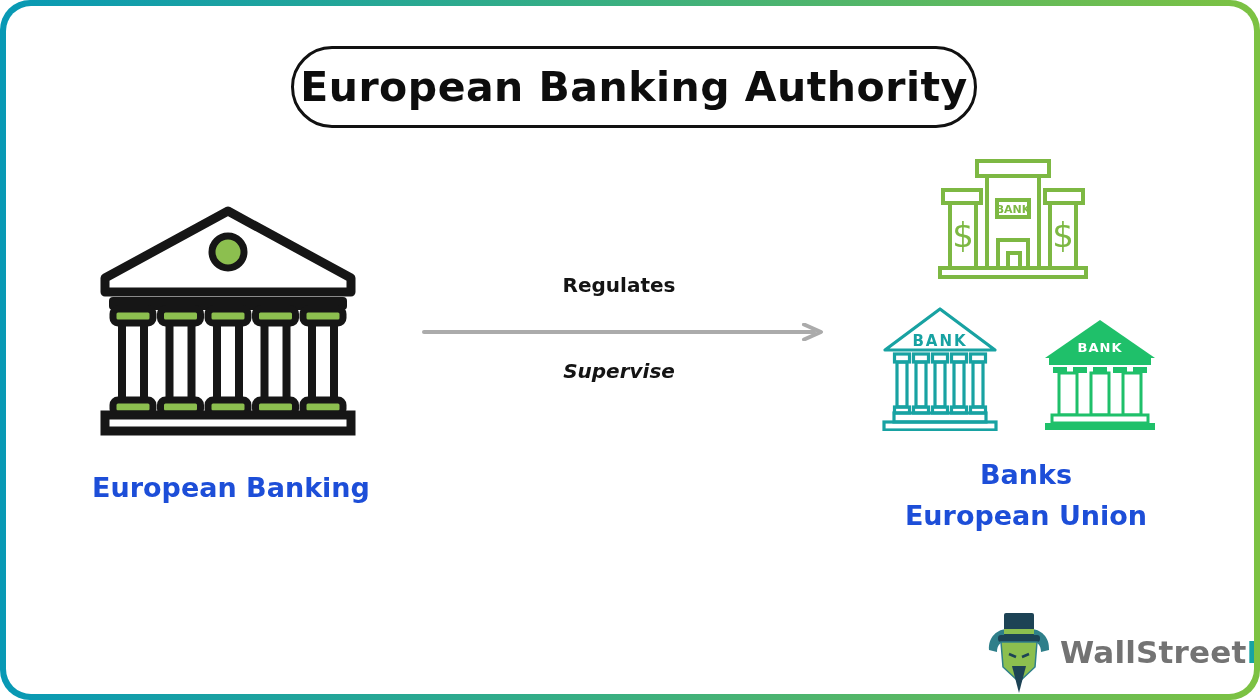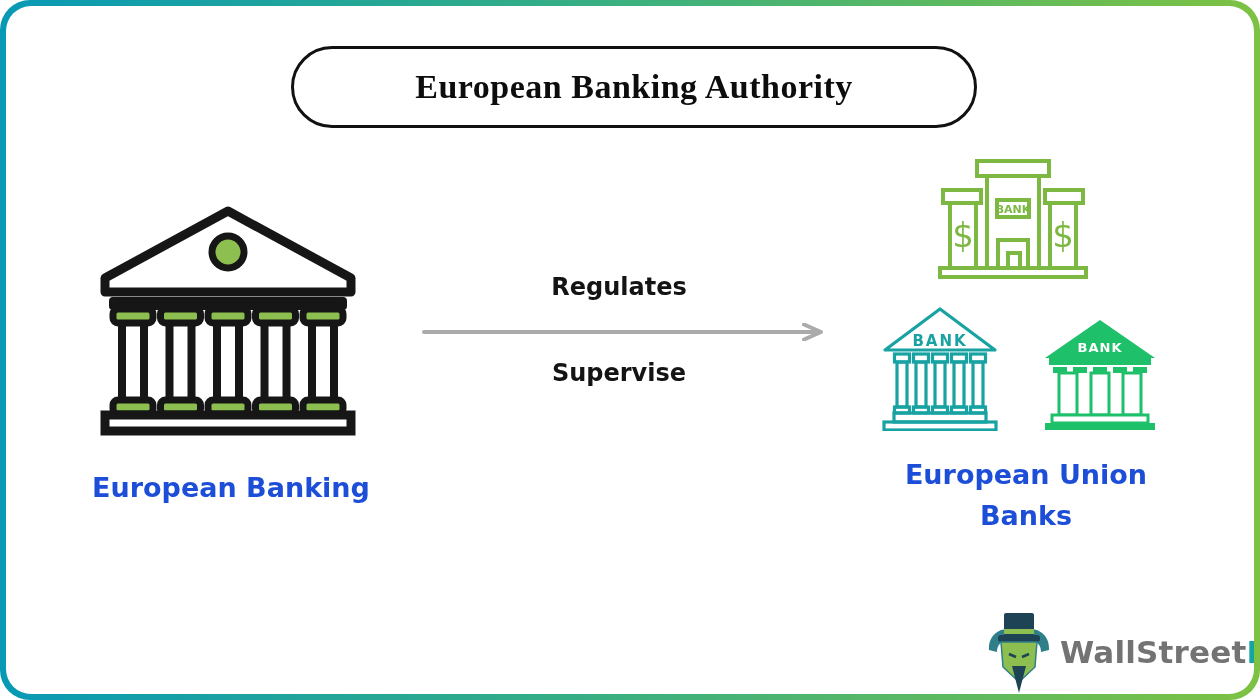--- a/index.html
+++ b/index.html
@@ -12,28 +12,28 @@
   .canvas{
     position:relative;width:100%;height:100%;
     background:#ffffff;border-radius:25px;overflow:hidden;
   }
   .title-pill{
     position:absolute;left:285px;top:40px;width:686px;height:82px;
     box-sizing:border-box;border:3.5px solid #111111;border-radius:41px;
     display:flex;align-items:center;justify-content:center;
   }
   .title-pill h1{
-    margin:0;font-size:34px;font-weight:800;color:#0D0D0D;letter-spacing:0.5px;font-family:Liberation Serif, serif;
+    margin:0;font-size:41px;font-weight:800;color:#0D0D0D;letter-spacing:0.5px;
   }
   .abs{position:absolute;}
   .teal-label{
     color:#1d4ed8;font-weight:700;font-size:27px;text-align:center;line-height:42px;
   }
   .black-label{
-    color:#141414;font-weight:700;font-size:24px;text-align:center;
+    color:#141414;font-weight:700;font-size:20px;text-align:center;
   }
   .logo-row{display:flex;align-items:center;gap:8px;}
   .logo-word{font-size:31px;font-weight:800;letter-spacing:0.2px;}
   .logo-word .p1{color:#737373;}
   .logo-word .p2{color:#16A3A3;}
   svg{display:block;}
 </style>
 </head>
 <body>
 
@@ -74,21 +74,21 @@
       <div>European Banking</div>
     </div>
 
     <div class="abs black-label" style="left:448px;top:267px;width:330px;">Regulates</div>
 
     <svg class="abs" style="left:416px;top:317px;" width="402" height="18" viewBox="0 0 402 18">
       <line x1="2" y1="9" x2="392" y2="9" stroke="#ABABAB" stroke-width="4" stroke-linecap="round"></line>
       <polyline points="382,1.5 399,9 382,16.5" fill="none" stroke="#ABABAB" stroke-width="4" stroke-linecap="round" stroke-linejoin="round"></polyline>
     </svg>
 
-    <div class="abs black-label" style="left:448px;top:353px;width:330px;">Supervise</div>
+    <div class="abs black-label" style="left:448px;top:353px;width:330px;font-style:italic;">Supervise</div>
 
     <svg class="abs" style="left:932px;top:152px;" width="150" height="122" viewBox="0 0 150 122">
       <g fill="none" stroke="#7DB843" stroke-width="4">
         <rect x="39" y="3" width="72" height="15"></rect>
         <rect x="49" y="18" width="52" height="92"></rect>
         <rect x="59" y="42" width="32" height="17"></rect>
         <rect x="60" y="82" width="30" height="28"></rect>
         <rect x="70" y="95" width="12" height="15"></rect>
         <rect x="5" y="32" width="38" height="13"></rect>
         <rect x="12" y="45" width="26" height="65"></rect>
@@ -135,22 +135,22 @@
       <rect x="92" y="49" width="14" height="6" fill="#1FC06A"></rect>
       <rect x="18" y="55" width="18" height="42" fill="#ffffff" stroke="#1FC06A" stroke-width="3"></rect>
       <rect x="50" y="55" width="18" height="42" fill="#ffffff" stroke="#1FC06A" stroke-width="3"></rect>
       <rect x="82" y="55" width="18" height="42" fill="#ffffff" stroke="#1FC06A" stroke-width="3"></rect>
       <rect x="11" y="97" width="96" height="8" fill="#ffffff" stroke="#1FC06A" stroke-width="3"></rect>
       <rect x="4" y="105" width="110" height="7" fill="#1FC06A"></rect>
       <text x="59" y="34" text-anchor="middle" font-size="13" font-weight="bold" letter-spacing="1" fill="#ffffff">BANK</text>
     </svg>
 
     <div class="abs teal-label" style="left:845px;top:448px;width:350px;line-height:41px;">
+      <div>Banks</div>
       <div>European Union</div>
-      <div>Banks</div>
     </div>
 
     <div class="abs logo-row" style="left:980px;top:604px;">
       <svg width="66" height="84" viewBox="0 0 64 84">
         <path d="M2,40 C1,26 12,17 25,19 L24,32 C15,30 10,34 10,42 Z" fill="#2F7F8A"></path>
         <path d="M62,40 C63,26 52,17 39,19 L40,32 C49,30 54,34 54,42 Z" fill="#2F7F8A"></path>
         <rect x="17" y="3" width="30" height="23" rx="2" fill="#1D4355"></rect>
         <rect x="17" y="19" width="30" height="5" fill="#8CBF4F"></rect>
         <rect x="11" y="25" width="42" height="7" rx="3" fill="#1D4355"></rect>
         <polygon points="14,32 50,32 48,57 32,72 16,57" fill="#8CBF4F" stroke="#2F7F8A" stroke-width="1.5"></polygon>

